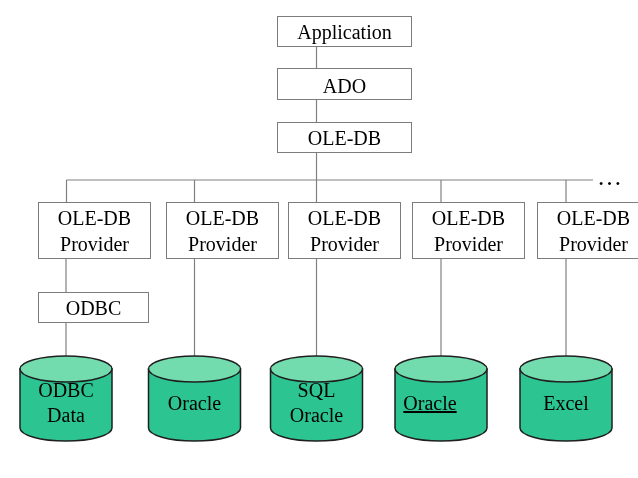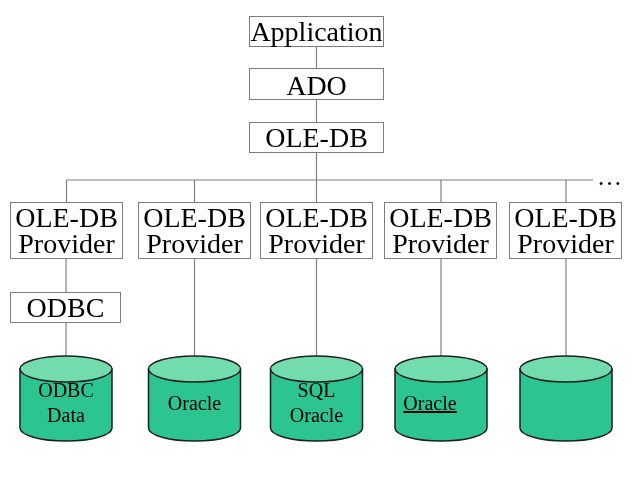--- a/index.html
+++ b/index.html
@@ -13,22 +13,23 @@
   }
   svg.wires { position:absolute; left:0; top:0; width:638px; height:478px; }
   .box {
     position:absolute;
     box-sizing:border-box;
     border:1px solid #7c7c7c;
     background:#ffffff;
     display:flex; flex-direction:column;
     align-items:center; justify-content:center;
     text-align:center;
-    font-size:28px;
+    font-size:20px;
     line-height:26px;
+    margin-left:28px;
   }
   .box span { display:block; }
   .cyl-label {
     position:absolute;
     display:flex; flex-direction:column;
     align-items:center; justify-content:center;
     text-align:center;
     font-size:20px;
     line-height:25px;
   }
@@ -136,14 +137,17 @@
   <div class="cyl-label" style="left:148px; top:375px; width:93px; height:56px;">
     <span>Oracle</span>
   </div>
   <div class="cyl-label" style="left:270px; top:375px; width:93px; height:56px;">
     <span>SQL</span>
     <span>Oracle</span>
   </div>
   <div class="cyl-label" style="left:384px; top:375px; width:92px; height:56px;text-decoration:underline;">
     <span>Oracle</span>
   </div>
+  <div class="cyl-label" style="left:520px; top:375px; width:92px; height:56px;">
+    <span>Excel</span>
+  </div>
 
 </div>
 
 </body></html>

